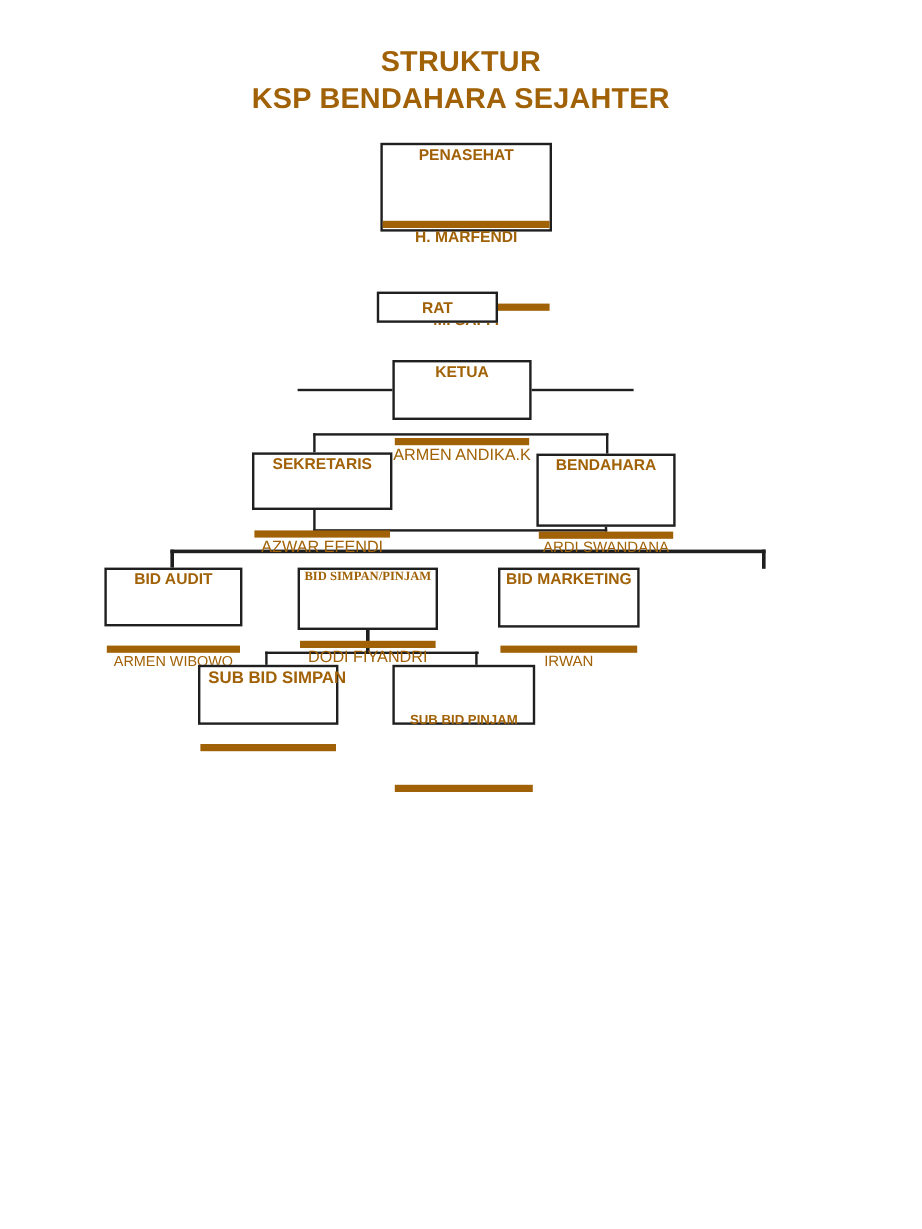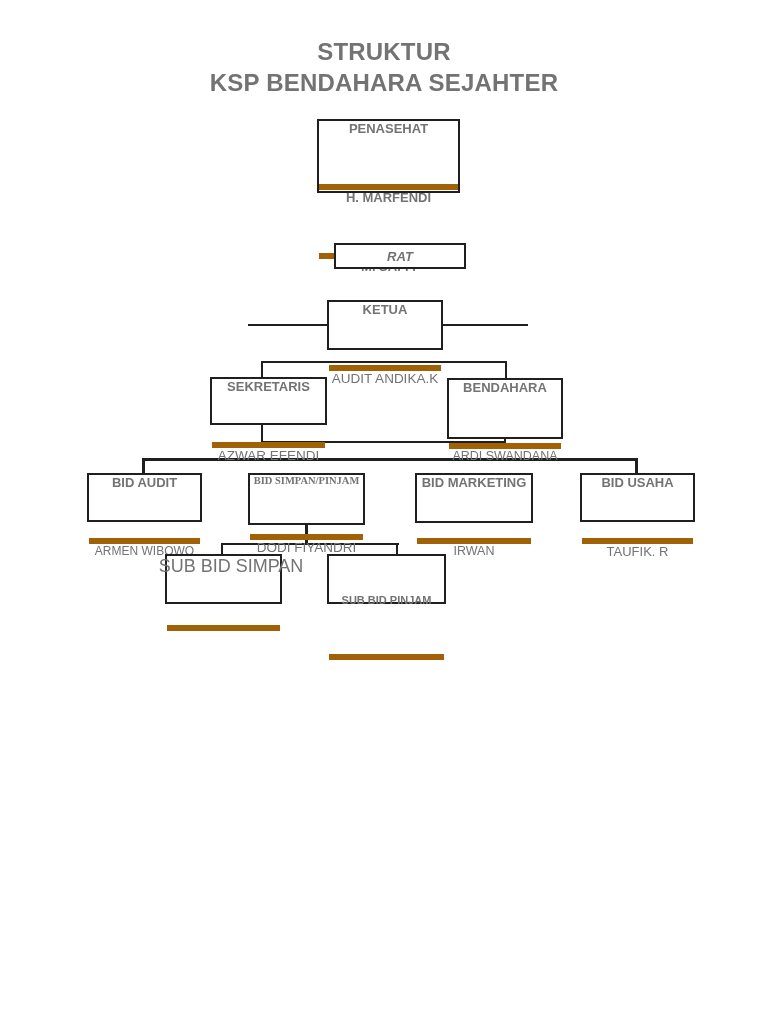--- a/index.html
+++ b/index.html
@@ -1,51 +1,51 @@
 <!DOCTYPE html>
 <html><head>
 <meta charset="utf-8">
 <style>
   html,body{margin:0;padding:0;background:#ffffff;}
   .page{
     position:relative;width:768px;height:1024px;background:#ffffff;
-    font-family:"Liberation Sans", sans-serif;color:#737373;overflow:hidden;
+    font-family:"Liberation Sans", sans-serif;color:#a16207;overflow:hidden;
   }
   .title{
     position:absolute;top:36px;left:0;width:768px;text-align:center;
     font-weight:700;font-size:24px;line-height:31px;letter-spacing:.2px;
   }
   .box{
     position:absolute;background:#ffffff;border:2px solid #1f1f1f;
     box-sizing:border-box;display:flex;flex-direction:column;z-index:2;gap:48px;
   }
   .cell{
     flex:1;display:flex;align-items:center;justify-content:center;
     text-align:center;white-space:nowrap;padding:0 2px;box-sizing:border-box;
   }
   .cell + .cell{border-top:6px solid #a16207;}
   .hdr{font-weight:700;}
   .line{position:absolute;background:#1f1f1f;z-index:1;}
 
   
   .b-penasehat{left:317px;top:119px;width:143px;height:74px;}
-  .b-rat{left:334px;top:243px;width:132px;height:26px;font-style:italic;}
+  .b-rat{left:314px;top:243px;width:101px;height:26px;}
   .b-ketua{left:327px;top:300px;width:116px;height:50px;}
   .b-sekretaris{left:210px;top:377px;width:117px;height:48px;}
   .b-bendahara{left:447px;top:378px;width:116px;height:61px;}
   .b-bid-audit{left:87px;top:473px;width:115px;height:49px;}
   .b-bid-simpan-pinjam{left:248px;top:473px;width:117px;height:52px;}
   .b-bid-marketing{left:415px;top:473px;width:118px;height:50px;}
   .b-bid-usaha{left:580px;top:473px;width:115px;height:49px;}
   .b-sub-bid-simpan{left:165px;top:554px;width:117px;height:50px;}
   .b-sub-bid-pinjam{left:327px;top:554px;width:119px;height:50px;}
 
   
   .fs13b{font-size:13px;font-weight:700;}
-  .fs125b{font-size:18px;font-weight:400;margin-left:15px;}
+  .fs125b{font-size:14px;font-weight:700;margin-left:15px;}
   .fs11b{font-size:11px;font-weight:700;margin-top:38px;}
   .fs105b{font-size:10.5px;font-weight:700;font-family:Liberation Serif, serif;}
   .fs135{font-size:13.5px;font-weight:400;}
   .fs13{font-size:13px;font-weight:400;}
   .fs125{font-size:12.5px;font-weight:400;}
   .fs12{font-size:12px;font-weight:400;}
 
   
   .l-ketua-cross{left:248px;top:324px;width:280px;height:2px;}
   .l-ketua-bracket-h{left:261px;top:361px;width:246px;height:2px;}
@@ -92,21 +92,21 @@
     <div class="cell fs13b hdr">H. MARFENDI</div>
     <div class="cell fs13b hdr">M. SAFI’I</div>
   </div>
 
   <div class="box b-rat">
     <div class="cell fs13b hdr">RAT</div>
   </div>
 
   <div class="box b-ketua">
     <div class="cell fs13b hdr">KETUA</div>
-    <div class="cell fs135">AUDIT ANDIKA.K</div>
+    <div class="cell fs135">ARMEN ANDIKA.K</div>
   </div>
 
   <div class="box b-sekretaris">
     <div class="cell fs13b hdr">SEKRETARIS</div>
     <div class="cell fs135">AZWAR EFENDI</div>
   </div>
 
   <div class="box b-bendahara">
     <div class="cell fs13b hdr">BENDAHARA</div>
     <div class="cell fs125">ARDI SWANDANA</div>
@@ -120,24 +120,20 @@
   <div class="box b-bid-simpan-pinjam">
     <div class="cell fs105b hdr">BID SIMPAN/PINJAM</div>
     <div class="cell fs135">DODI FIYANDRI</div>
   </div>
 
   <div class="box b-bid-marketing">
     <div class="cell fs13b hdr">BID MARKETING</div>
     <div class="cell fs125">IRWAN</div>
   </div>
 
-  <div class="box b-bid-usaha">
-    <div class="cell fs13b hdr">BID USAHA</div>
-    <div class="cell fs13">TAUFIK. R</div>
-  </div>
 
   <div class="box b-sub-bid-simpan">
     <div class="cell fs125b hdr">SUB BID SIMPAN</div>
     <div class="cell fs13"></div>
   </div>
 
   <div class="box b-sub-bid-pinjam">
     <div class="cell fs11b hdr">SUB BID PINJAM</div>
     <div class="cell fs13"></div>
   </div>

